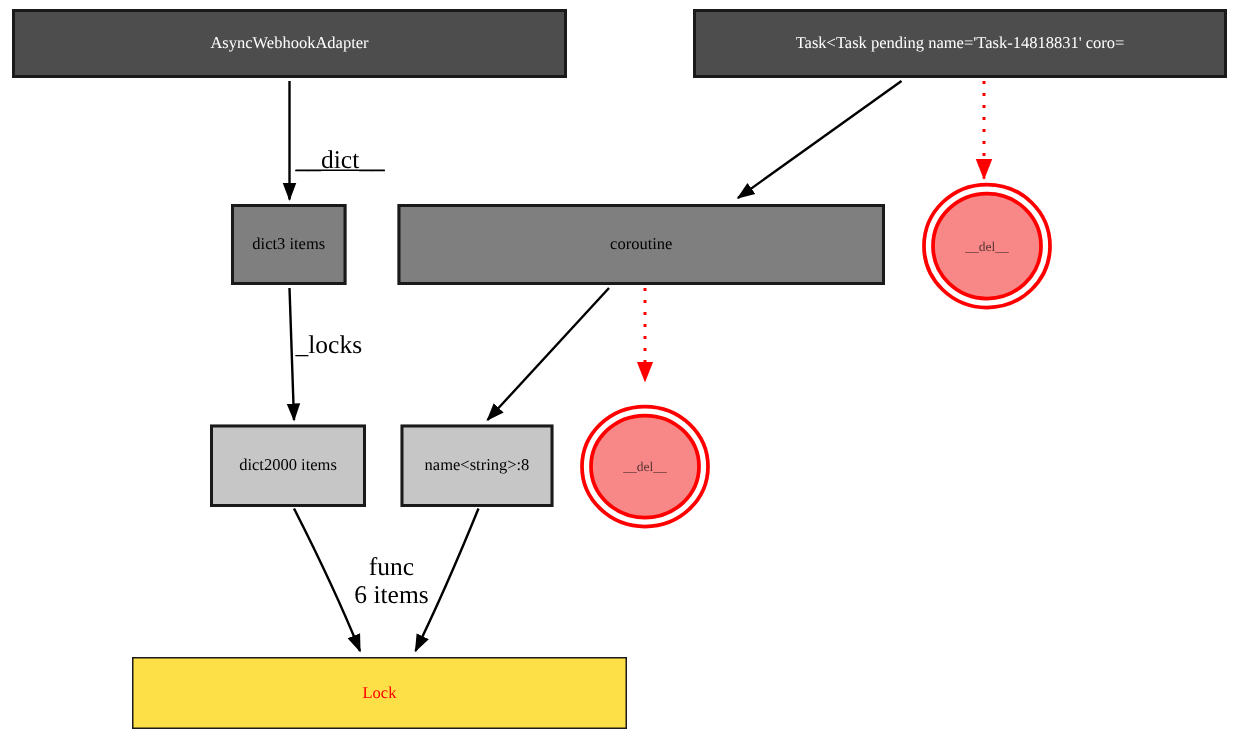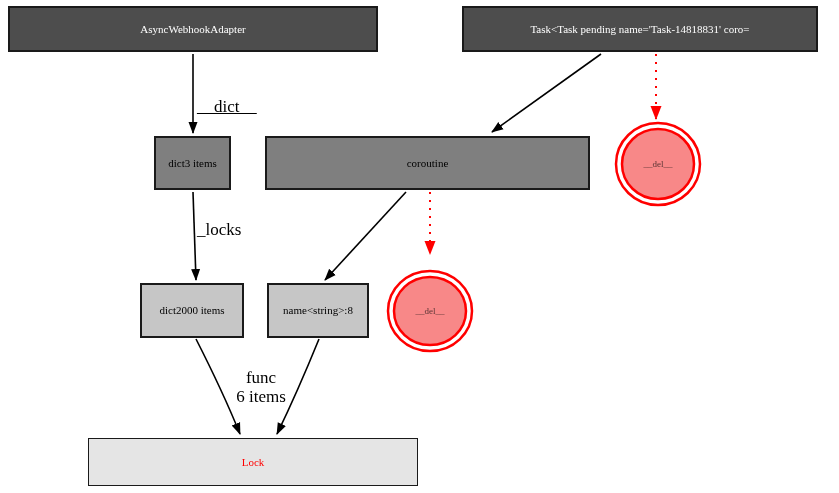--- a/index.html
+++ b/index.html
@@ -19,21 +19,21 @@
     border:2px solid #1a1a1a;
     line-height:21px;
     font-size:11px;
     white-space:nowrap;
     overflow:hidden;
   }
   .node .t, .node .s{display:block;}
   .dark{background:#4d4d4d;color:#ffffff;}
   .mid{background:#7f7f7f;color:#000000;}
   .light{background:#c6c6c6;color:#000000;}
-  .white{background:#e5e5e5;color:#ff0000;}
+  .white{background:#fde047;color:#ff0000;}
   #node-adapter{left:8px;top:6px;width:370px;height:46px;}
   #node-task{left:462px;top:6px;width:356px;height:46px;}
   #node-dict-small{left:154px;top:136px;width:77px;height:54px;}
   #node-coroutine{left:265px;top:136px;width:325px;height:54px;}
   #node-dict-large{left:140px;top:283px;width:104px;height:55px;}
   #node-frame{left:267px;top:283px;width:102px;height:55px;}
   #node-lock{left:88px;top:438px;width:330px;height:48px;border-width:1.5px;}
   .edge-label{
     position:absolute;
     font-size:17px;

